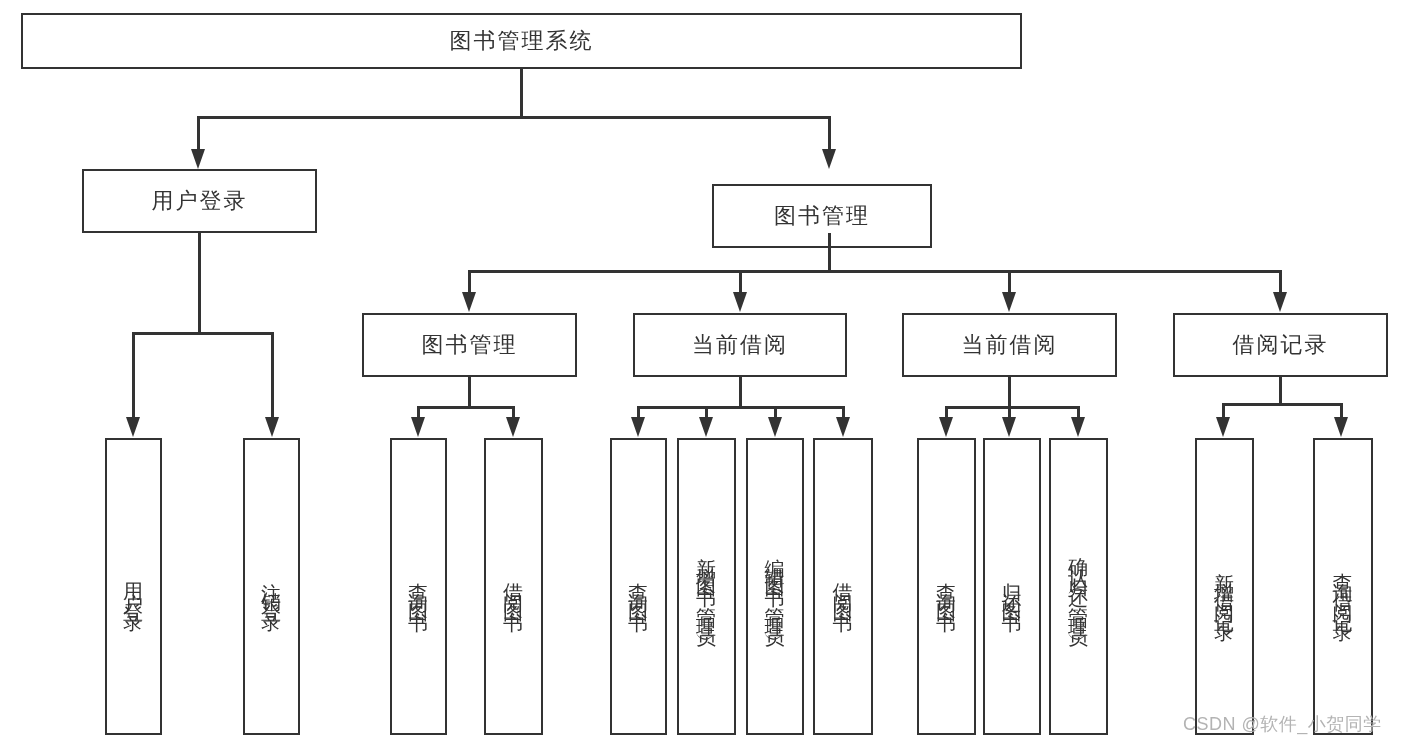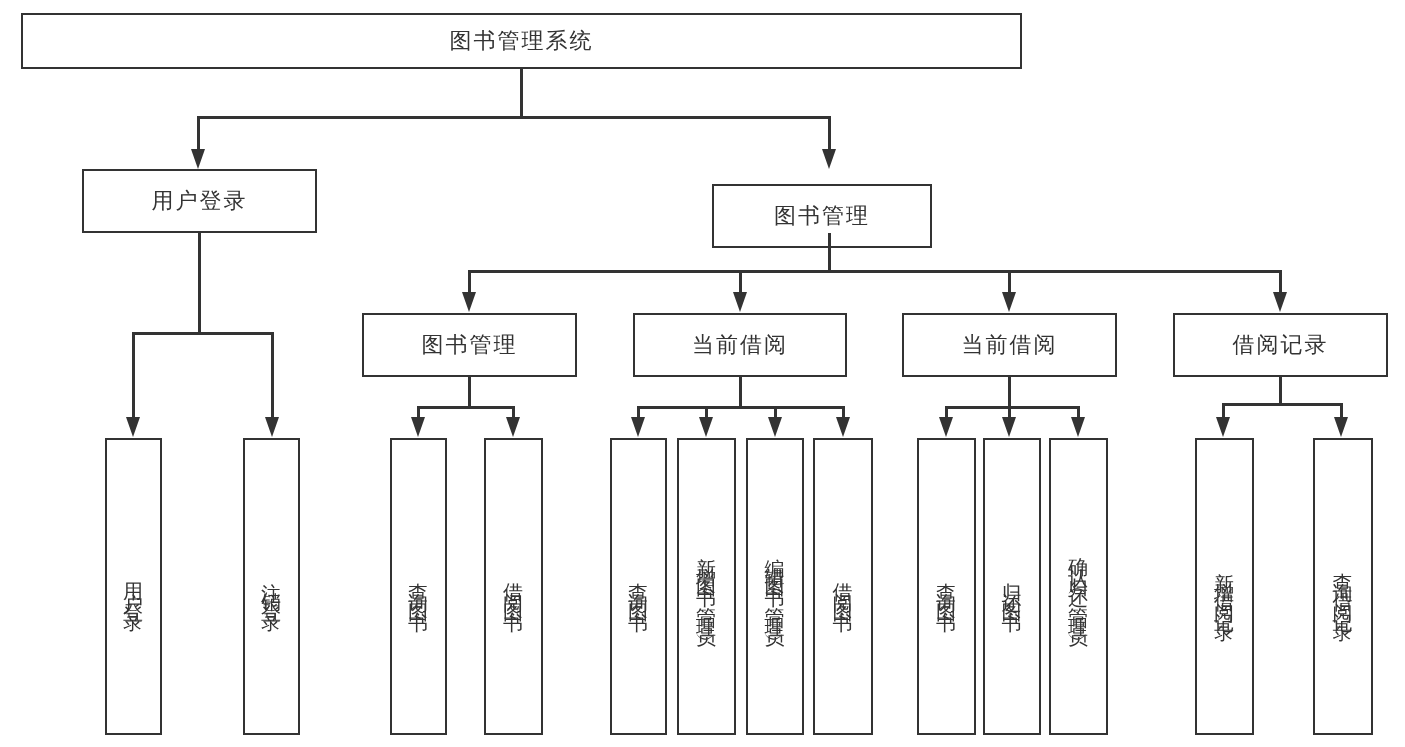--- a/index.html
+++ b/index.html
@@ -134,14 +134,15 @@
   <div class="box vbox" style="left:610px;top:438px;width:57px;height:297px">查询图书</div>
   <div class="box vbox" style="left:677px;top:438px;width:59px;height:297px">新增图书（管理员）</div>
   <div class="box vbox" style="left:746px;top:438px;width:58px;height:297px">编辑图书（管理员）</div>
   <div class="box vbox" style="left:813px;top:438px;width:60px;height:297px">借阅图书</div>
   <div class="box vbox" style="left:917px;top:438px;width:59px;height:297px">查询图书</div>
   <div class="box vbox" style="left:983px;top:438px;width:58px;height:297px">归还图书</div>
   <div class="box vbox" style="left:1049px;top:438px;width:59px;height:297px">确认归还（管理员）</div>
   <div class="box vbox" style="left:1195px;top:438px;width:59px;height:297px">新增借阅记录</div>
   <div class="box vbox" style="left:1313px;top:438px;width:60px;height:297px">查询借阅记录</div>
 
+  <div class="watermark">CSDN @软件_小贺同学</div>
 
 </div>
 
 </body></html>

